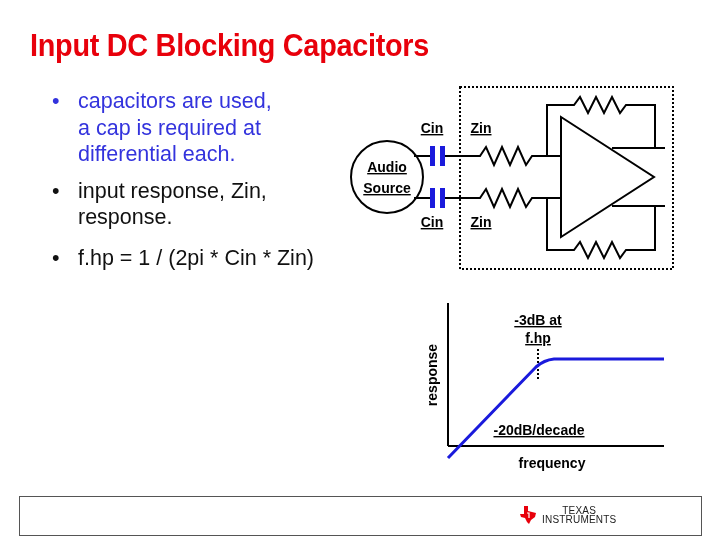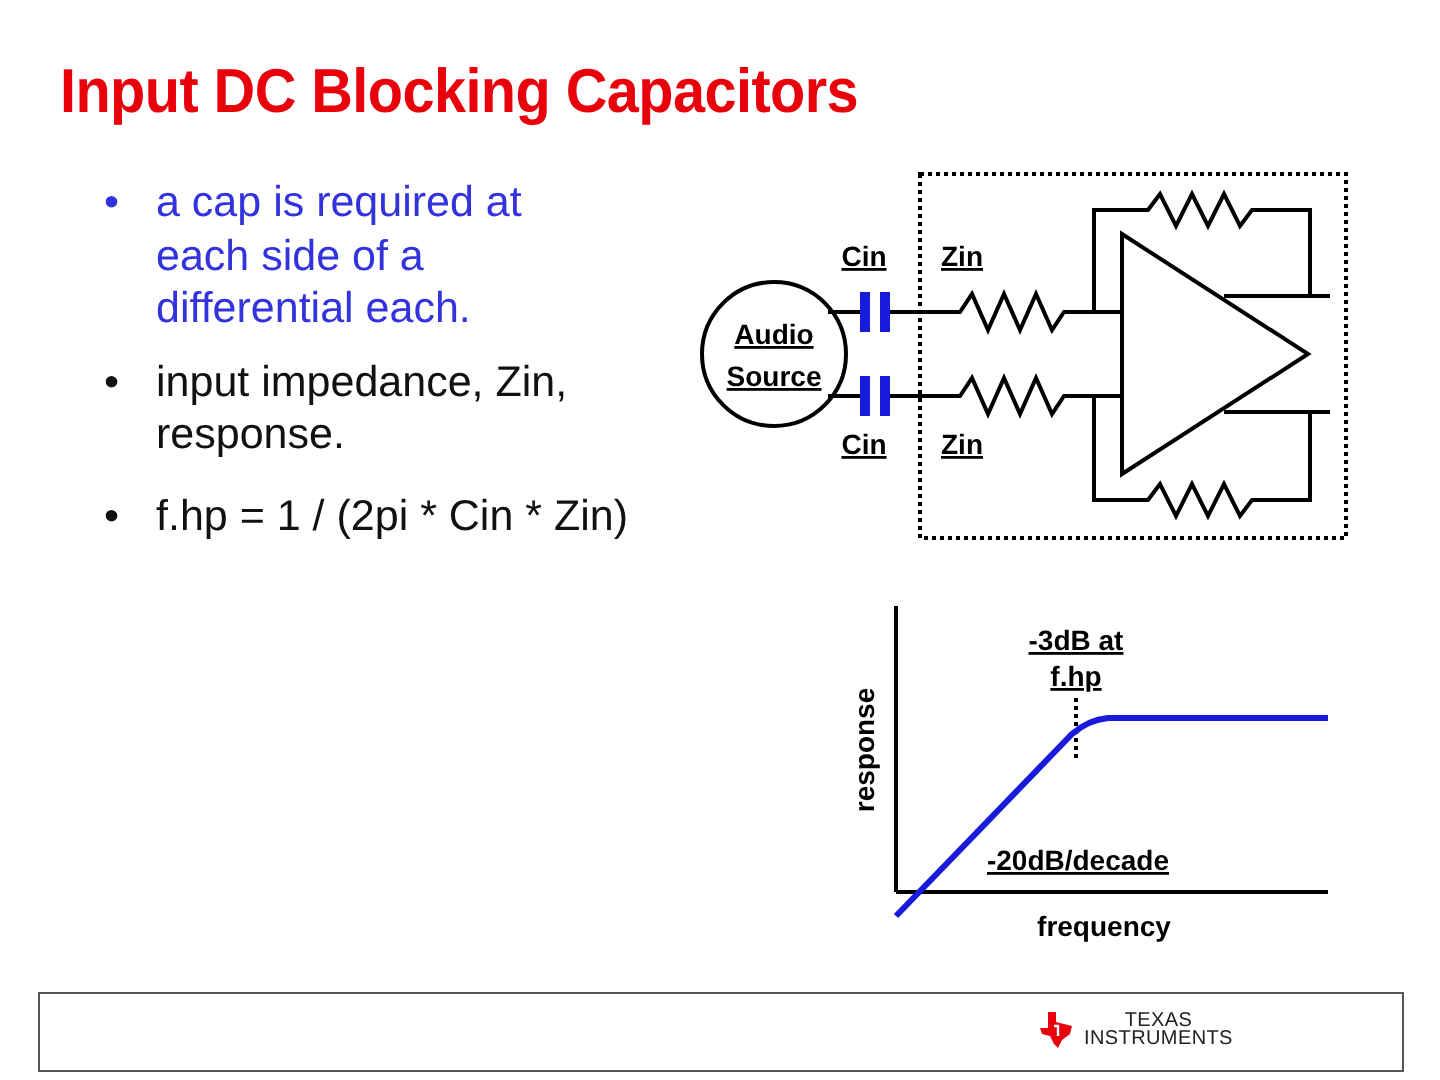--- a/index.html
+++ b/index.html
@@ -18,27 +18,27 @@
   .ti-text { font-family: Liberation Sans, sans-serif; font-size: 10px; line-height: 9px; color: #222; letter-spacing: 0.2px; text-align: center; }
 </style>
 </head>
 <body>
 
 <div class="title">Input DC Blocking Capacitors</div>
 
 <div class="bullets">
   <div class="bullet b1">
     <span class="dot">•</span>
+    <span class="line">capacitors are used,</span>
     <span class="line">a cap is required at</span>
-    <span class="line">each side of a</span>
     <span class="line">differential each.</span>
   </div>
   <div class="bullet b2">
     <span class="dot">•</span>
-    <span class="line">input impedance, Zin,</span>
+    <span class="line">input response, Zin,</span>
     <span class="line">response.</span>
   </div>
   <div class="bullet b3">
     <span class="dot">•</span>
     <span class="line">f.hp = 1 / (2pi * Cin * Zin)</span>
   </div>
 </div>
 
 <svg style="position:absolute;left:0;top:0" width="720" height="300" viewBox="0 0 720 300">
 

